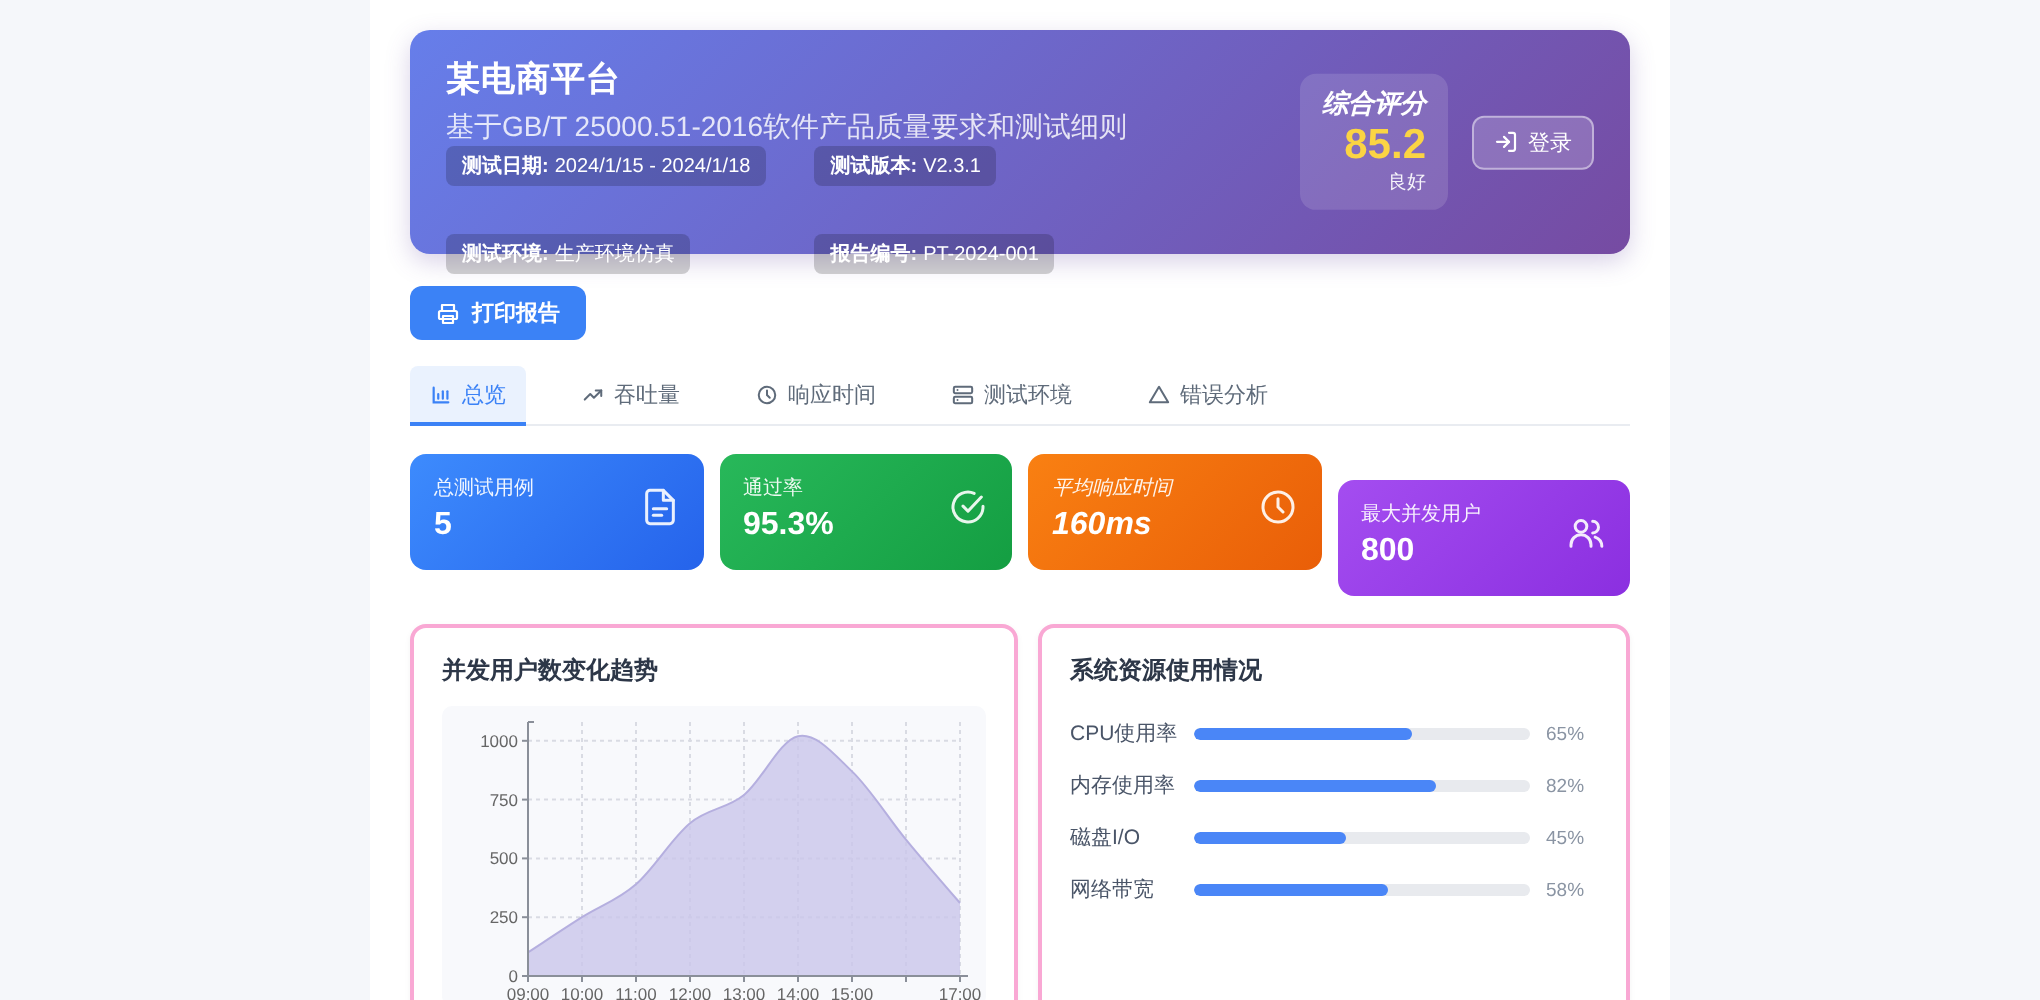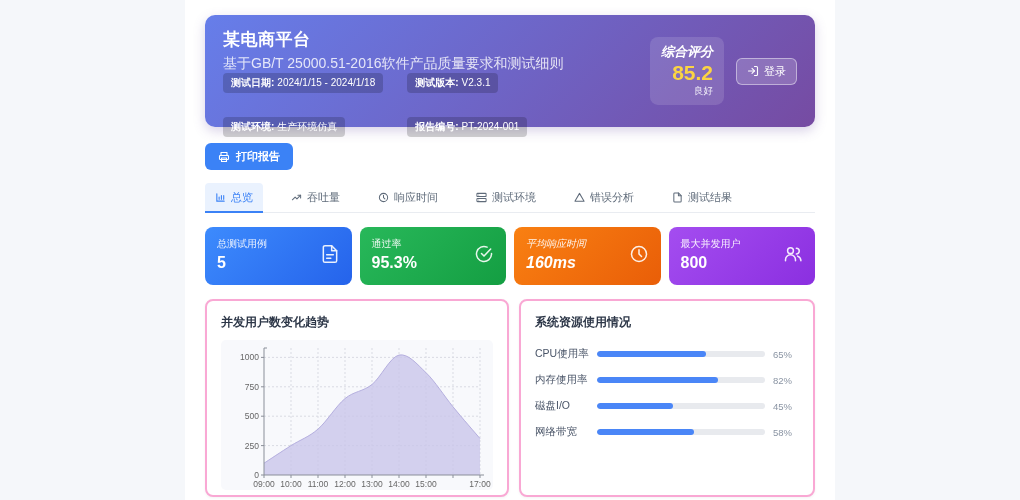--- a/index.html
+++ b/index.html
@@ -246,29 +246,20 @@
       <span>测试环境</span>
     </div>
     <div class="tab">
       <span style="display:flex">
         <svg width="11" height="11" viewBox="0 0 24 24" fill="none" stroke="currentColor" stroke-width="2.2" stroke-linecap="round" stroke-linejoin="round">
             <path d="M12 3L2 20h20L12 3z"></path>
           </svg>
       </span>
       <span>错误分析</span>
     </div>
-    <div class="tab">
-      <span style="display:flex">
-        <svg width="11" height="11" viewBox="0 0 24 24" fill="none" stroke="currentColor" stroke-width="2.2" stroke-linecap="round" stroke-linejoin="round">
-            <path d="M14 2H6a2 2 0 0 0-2 2v16a2 2 0 0 0 2 2h12a2 2 0 0 0 2-2V8z"></path>
-            <polyline points="14 2 14 8 20 8"></polyline>
-          </svg>
-      </span>
-      <span>测试结果</span>
-    </div>
   </div>
 
   <div class="stat-cards">
     <div class="stat-card" style="background: linear-gradient(135deg, rgb(61, 139, 253) 0%, rgb(37, 99, 235) 100%);">
       <div class="stat-label">总测试用例</div>
       <div class="stat-value">5</div>
       <span class="stat-icon">
         <svg width="20" height="20" viewBox="0 0 24 24" fill="none" stroke="#fff" stroke-width="1.8" stroke-linecap="round" stroke-linejoin="round">
             <path d="M14 2H6a2 2 0 0 0-2 2v16a2 2 0 0 0 2 2h12a2 2 0 0 0 2-2V8z"></path>
             <polyline points="14 2 14 8 20 8"></polyline>
@@ -290,21 +281,21 @@
     <div class="stat-card" style="background: linear-gradient(135deg, rgb(249, 128, 18) 0%, rgb(233, 94, 8) 100%); font-style: italic;">
       <div class="stat-label">平均响应时间</div>
       <div class="stat-value">160ms</div>
       <span class="stat-icon">
         <svg width="20" height="20" viewBox="0 0 24 24" fill="none" stroke="#fff" stroke-width="1.8" stroke-linecap="round">
             <circle cx="12" cy="12" r="9"></circle>
             <path d="M12 7v5l3 3"></path>
           </svg>
       </span>
     </div>
-    <div class="stat-card" style="background: linear-gradient(135deg, rgb(164, 77, 240) 0%, rgb(139, 47, 224) 100%);">
+    <div class="stat-card" style="background: linear-gradient(135deg, rgb(164, 77, 240) 0%, rgb(139, 47, 224) 100%); margin-top: 13px;">
       <div class="stat-label">最大并发用户</div>
       <div class="stat-value">800</div>
       <span class="stat-icon">
         <svg width="20" height="20" viewBox="0 0 24 24" fill="none" stroke="#fff" stroke-width="1.8" stroke-linecap="round" stroke-linejoin="round">
             <circle cx="9" cy="8" r="3.5"></circle>
             <path d="M3 20v-1a6 6 0 0 1 12 0v1"></path>
             <path d="M16 5a3.5 3.5 0 0 1 0 7"></path>
             <path d="M17.5 14.5a6 6 0 0 1 4 5.5v0"></path>
           </svg>
       </span>

